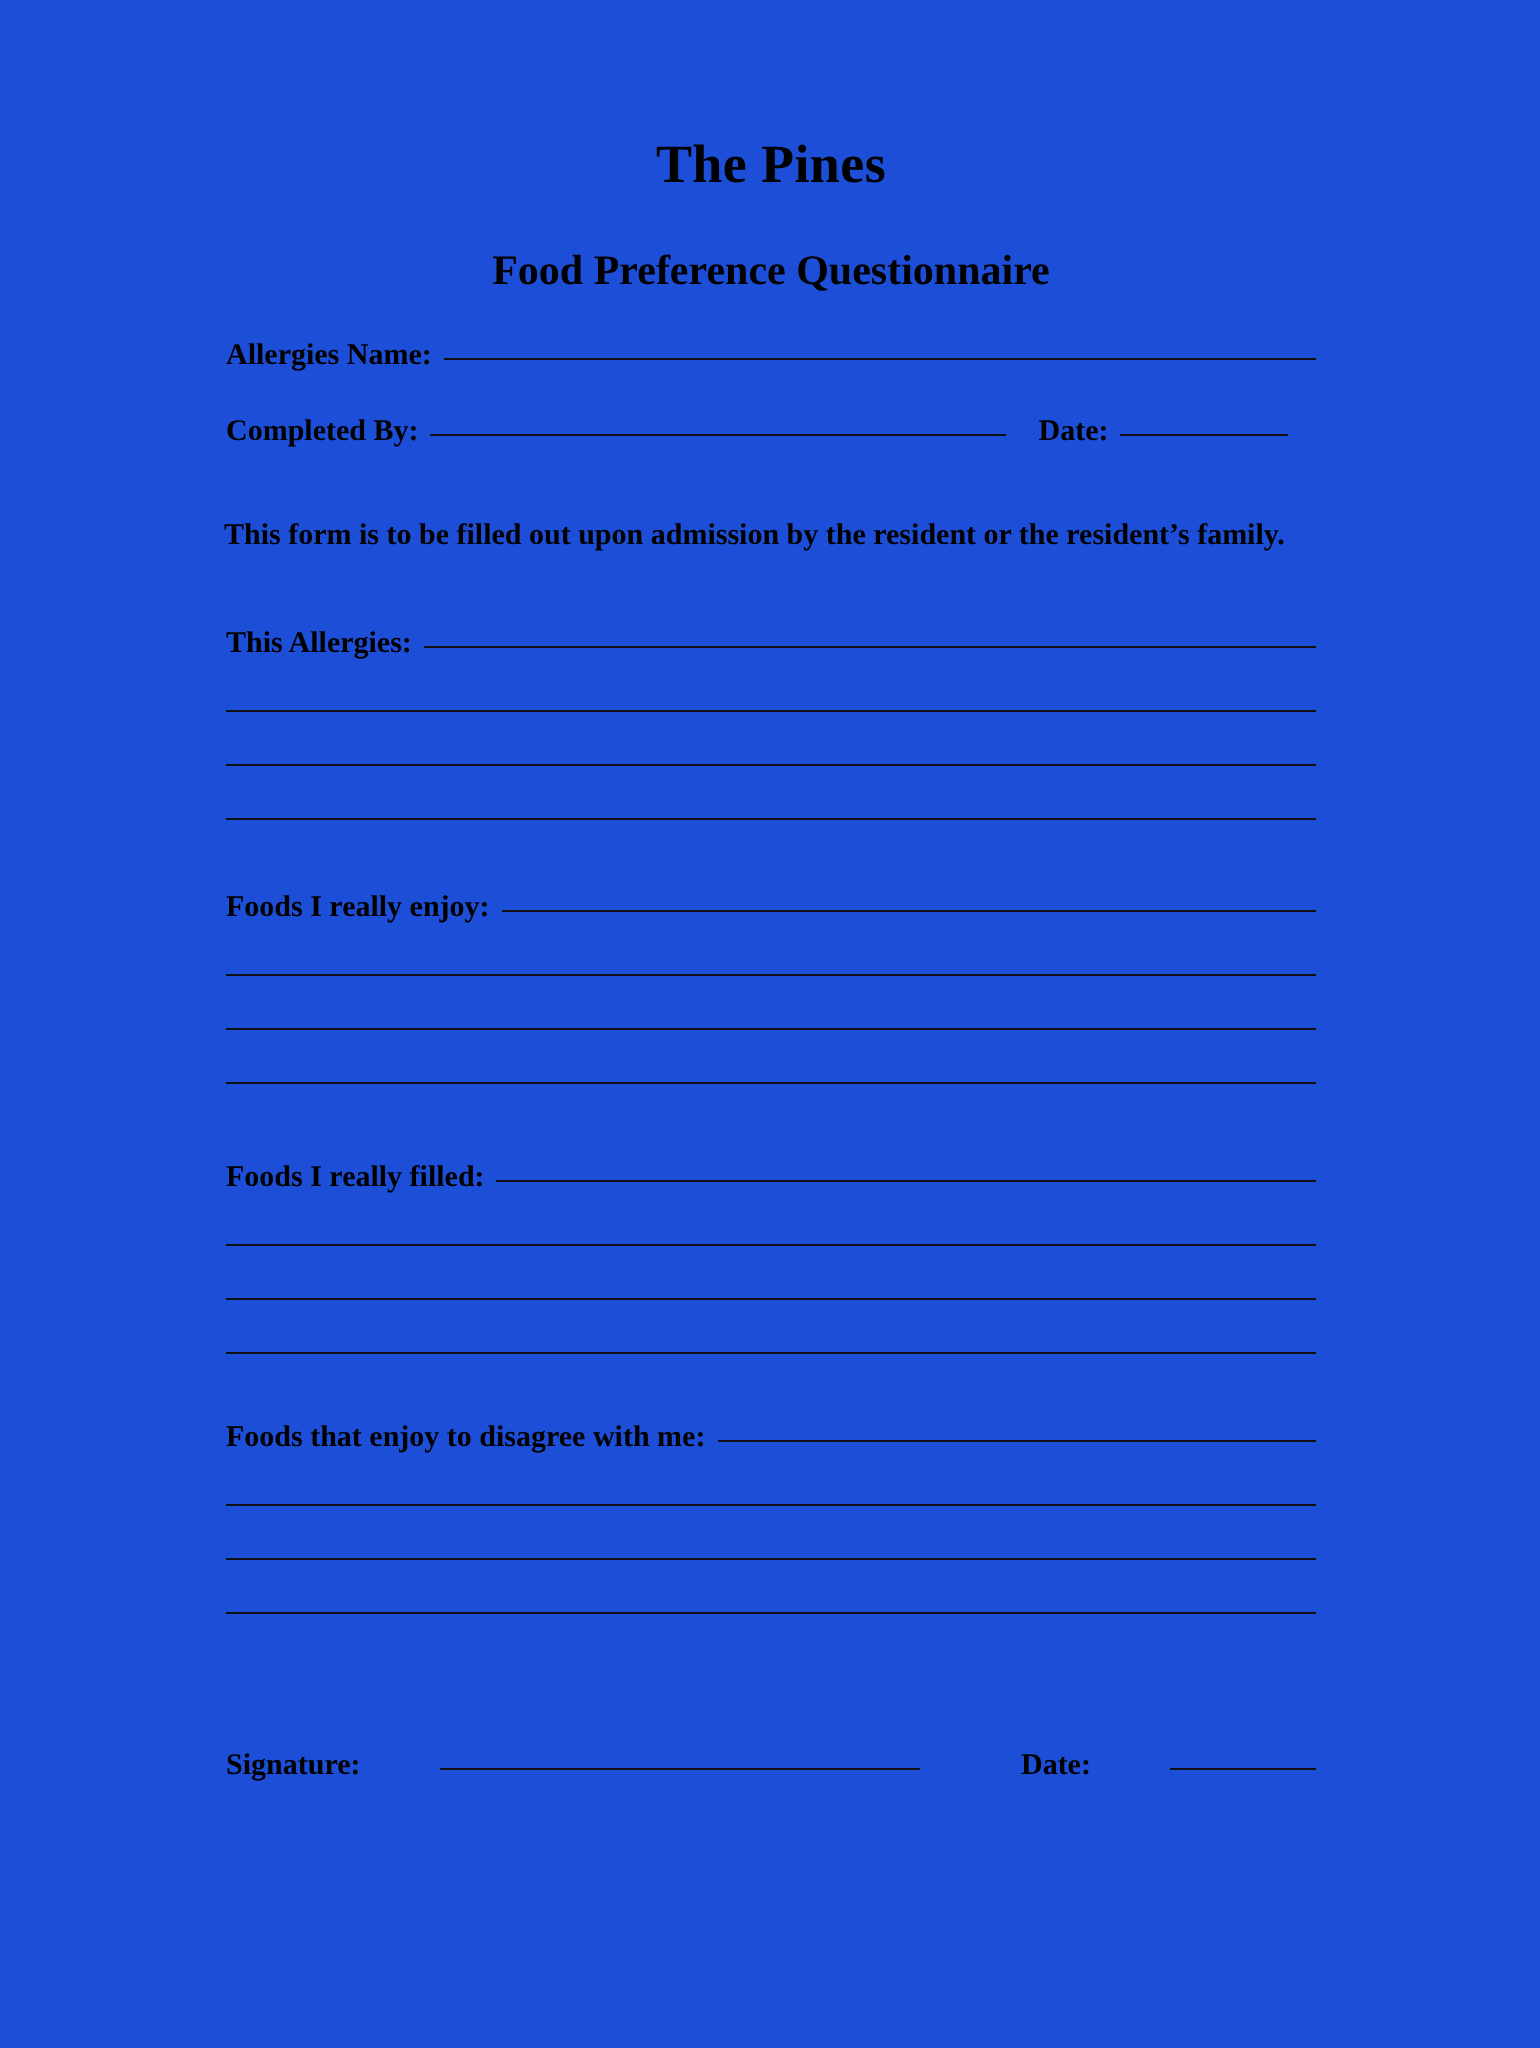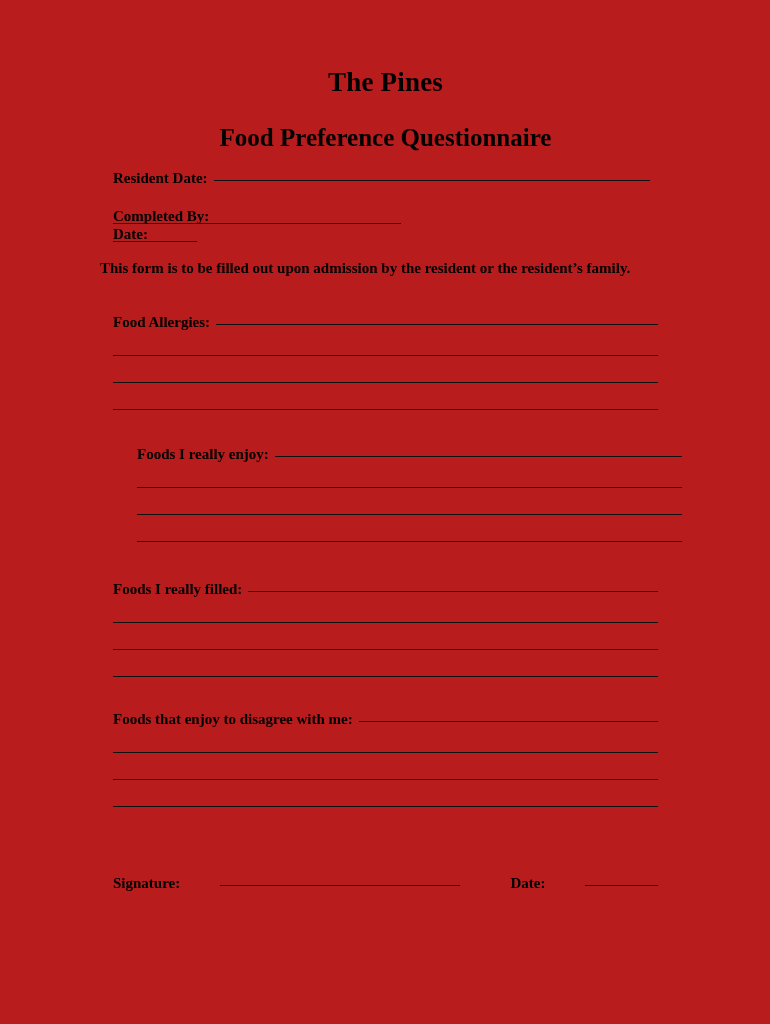--- a/index.html
+++ b/index.html
@@ -14,21 +14,21 @@
     position: relative;
     font-family: "Liberation Serif", "DejaVu Serif", serif;
     color: #000000;
     overflow: hidden;
   }
   .page {
     position: absolute;
     left: 0; top: 0;
     width: 770px;
     height: 1024px;
-    background: #b91c1c;
+    background: #1d4ed8;
     box-sizing: border-box;
   }
   .content {
     position: absolute;
     left: 113px;
     top: 0;
     width: 545px;
   }
 
   
@@ -37,21 +37,21 @@
     font-weight: bold;
     font-size: 27px;
     letter-spacing: 0.2px;
     margin: 0;
     padding-top: 68px;
     line-height: 1.1;
   }
   .doc-subtitle {
     text-align: center;
     font-weight: bold;
-    font-size: 25px;
+    font-size: 21px;
     margin: 0;
     padding-top: 26px;
     line-height: 1.1;
   }
 
   
   .field-row {
     display: flex;
     align-items: baseline;
     font-weight: bold;
@@ -69,23 +69,23 @@
     height: 0;
     position: relative;
     top: -2px;
   }
   .rule.grow { flex: 1 1 auto; }
   .gap-sm { display: inline-block; width: 6px; flex: 0 0 auto; }
   .gap-md { display: inline-block; width: 16px; flex: 0 0 auto; }
 
   
   .row-resident  { position: absolute; left: 113px; top: 170px; width: 545px; }
-  .row-completed { position: absolute; left: 113px; top: 208px; width: 545px; flex-direction: column; }
+  .row-completed { position: absolute; left: 113px; top: 208px; width: 545px; }
   .row-instructions {
-    position: absolute; left: 100px; top: 259px; width: 560px;
+    position: absolute; left: 112px; top: 259px; width: 560px;
     font-weight: bold; font-size: 15px; line-height: 1.2;
   }
 
   .rule-resident  { width: 436px; }
   .rule-completed { width: 288px; }
   .rule-date-top  { width: 84px; }
   .rule-signature { width: 318px; }
   .rule-date-bot  { width: 96px; }
 
   
@@ -98,57 +98,57 @@
   .qblock .blank-line {
     border-bottom: 1.5px solid #111111;
     height: 0;
     width: 545px;
   }
   .qblock .blank-line.l1 { margin-top: 24px; }
   .qblock .blank-line.l2 { margin-top: 26px; }
   .qblock .blank-line.l3 { margin-top: 26px; }
 
   .qb-allergies { top: 314px; }
-  .qb-enjoy     { top: 446px; margin-left: 24px; }
+  .qb-enjoy     { top: 446px; }
   .qb-dislike   { top: 581px; }
   .qb-disagree  { top: 711px; }
 
   .row-signature { position: absolute; left: 113px; top: 875px; width: 545px; gap: 17px; }
 </style>
 </head>
 <body>
 
 <div class="page">
 
   <div class="content">
     <h1 class="doc-title">The Pines</h1>
     <h2 class="doc-subtitle">Food Preference Questionnaire</h2>
   </div>
 
   <div class="field-row row-resident">
-    <span class="field-label">Resident Date:</span>
+    <span class="field-label">Allergies Name:</span>
     <span class="gap-sm"></span>
     <span class="rule rule-resident"></span>
   </div>
 
   <div class="field-row row-completed">
     <span class="field-label">Completed By:</span>
     <span class="gap-sm"></span>
     <span class="rule rule-completed"></span>
     <span class="gap-md"></span>
     <span class="field-label">Date:</span>
     <span class="gap-sm"></span>
     <span class="rule rule-date-top"></span>
   </div>
 
   <div class="row-instructions">This form is to be filled out upon admission by the resident or the resident’s family.</div>
 
   <div class="qblock qb-allergies">
     <div class="q-head">
-      <span class="field-label">Food Allergies:</span>
+      <span class="field-label">This Allergies:</span>
       <span class="gap-sm"></span>
       <span class="rule grow"></span>
     </div>
     <div class="blank-line l1"></div>
     <div class="blank-line l2"></div>
     <div class="blank-line l3"></div>
   </div>
 
   <div class="qblock qb-enjoy">
     <div class="q-head">

